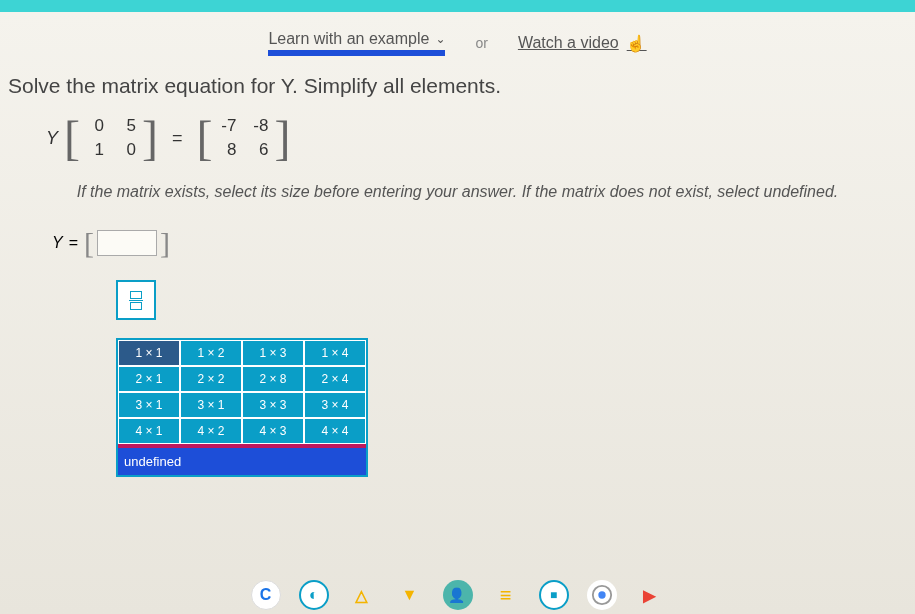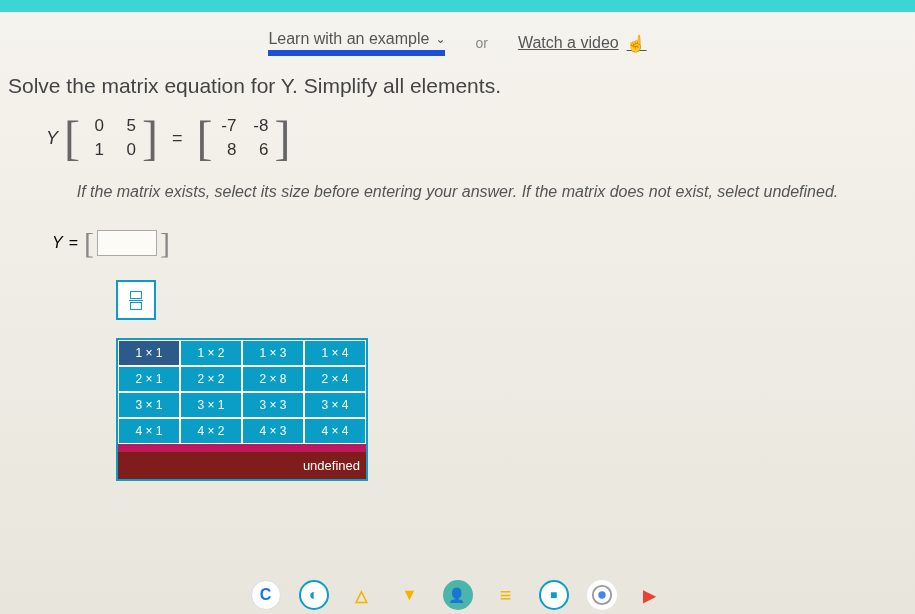--- a/index.html
+++ b/index.html
@@ -174,27 +174,27 @@
       cursor: pointer;
       text-align: center;
       display: flex;
       align-items: center;
       justify-content: center;
     }
     .size-btn.selected {
       background: #2c5a8a;
     }
     .undefined-btn {
-      background: #7f1d1d;
+      background: #1d4ed8;
       color: #fff;
-      text-align: right;
+      text-align: left;
       font-size: 13px;
       padding: 6px;
       cursor: pointer;
-      border-top: 8px solid #be185d;
+      border-top: 4px solid #be185d;
     }
     .taskbar {
       position: absolute;
       bottom: 4px;
       left: 50%;
       transform: translateX(-50%);
       display: flex;
       gap: 18px;
       align-items: center;
     }

